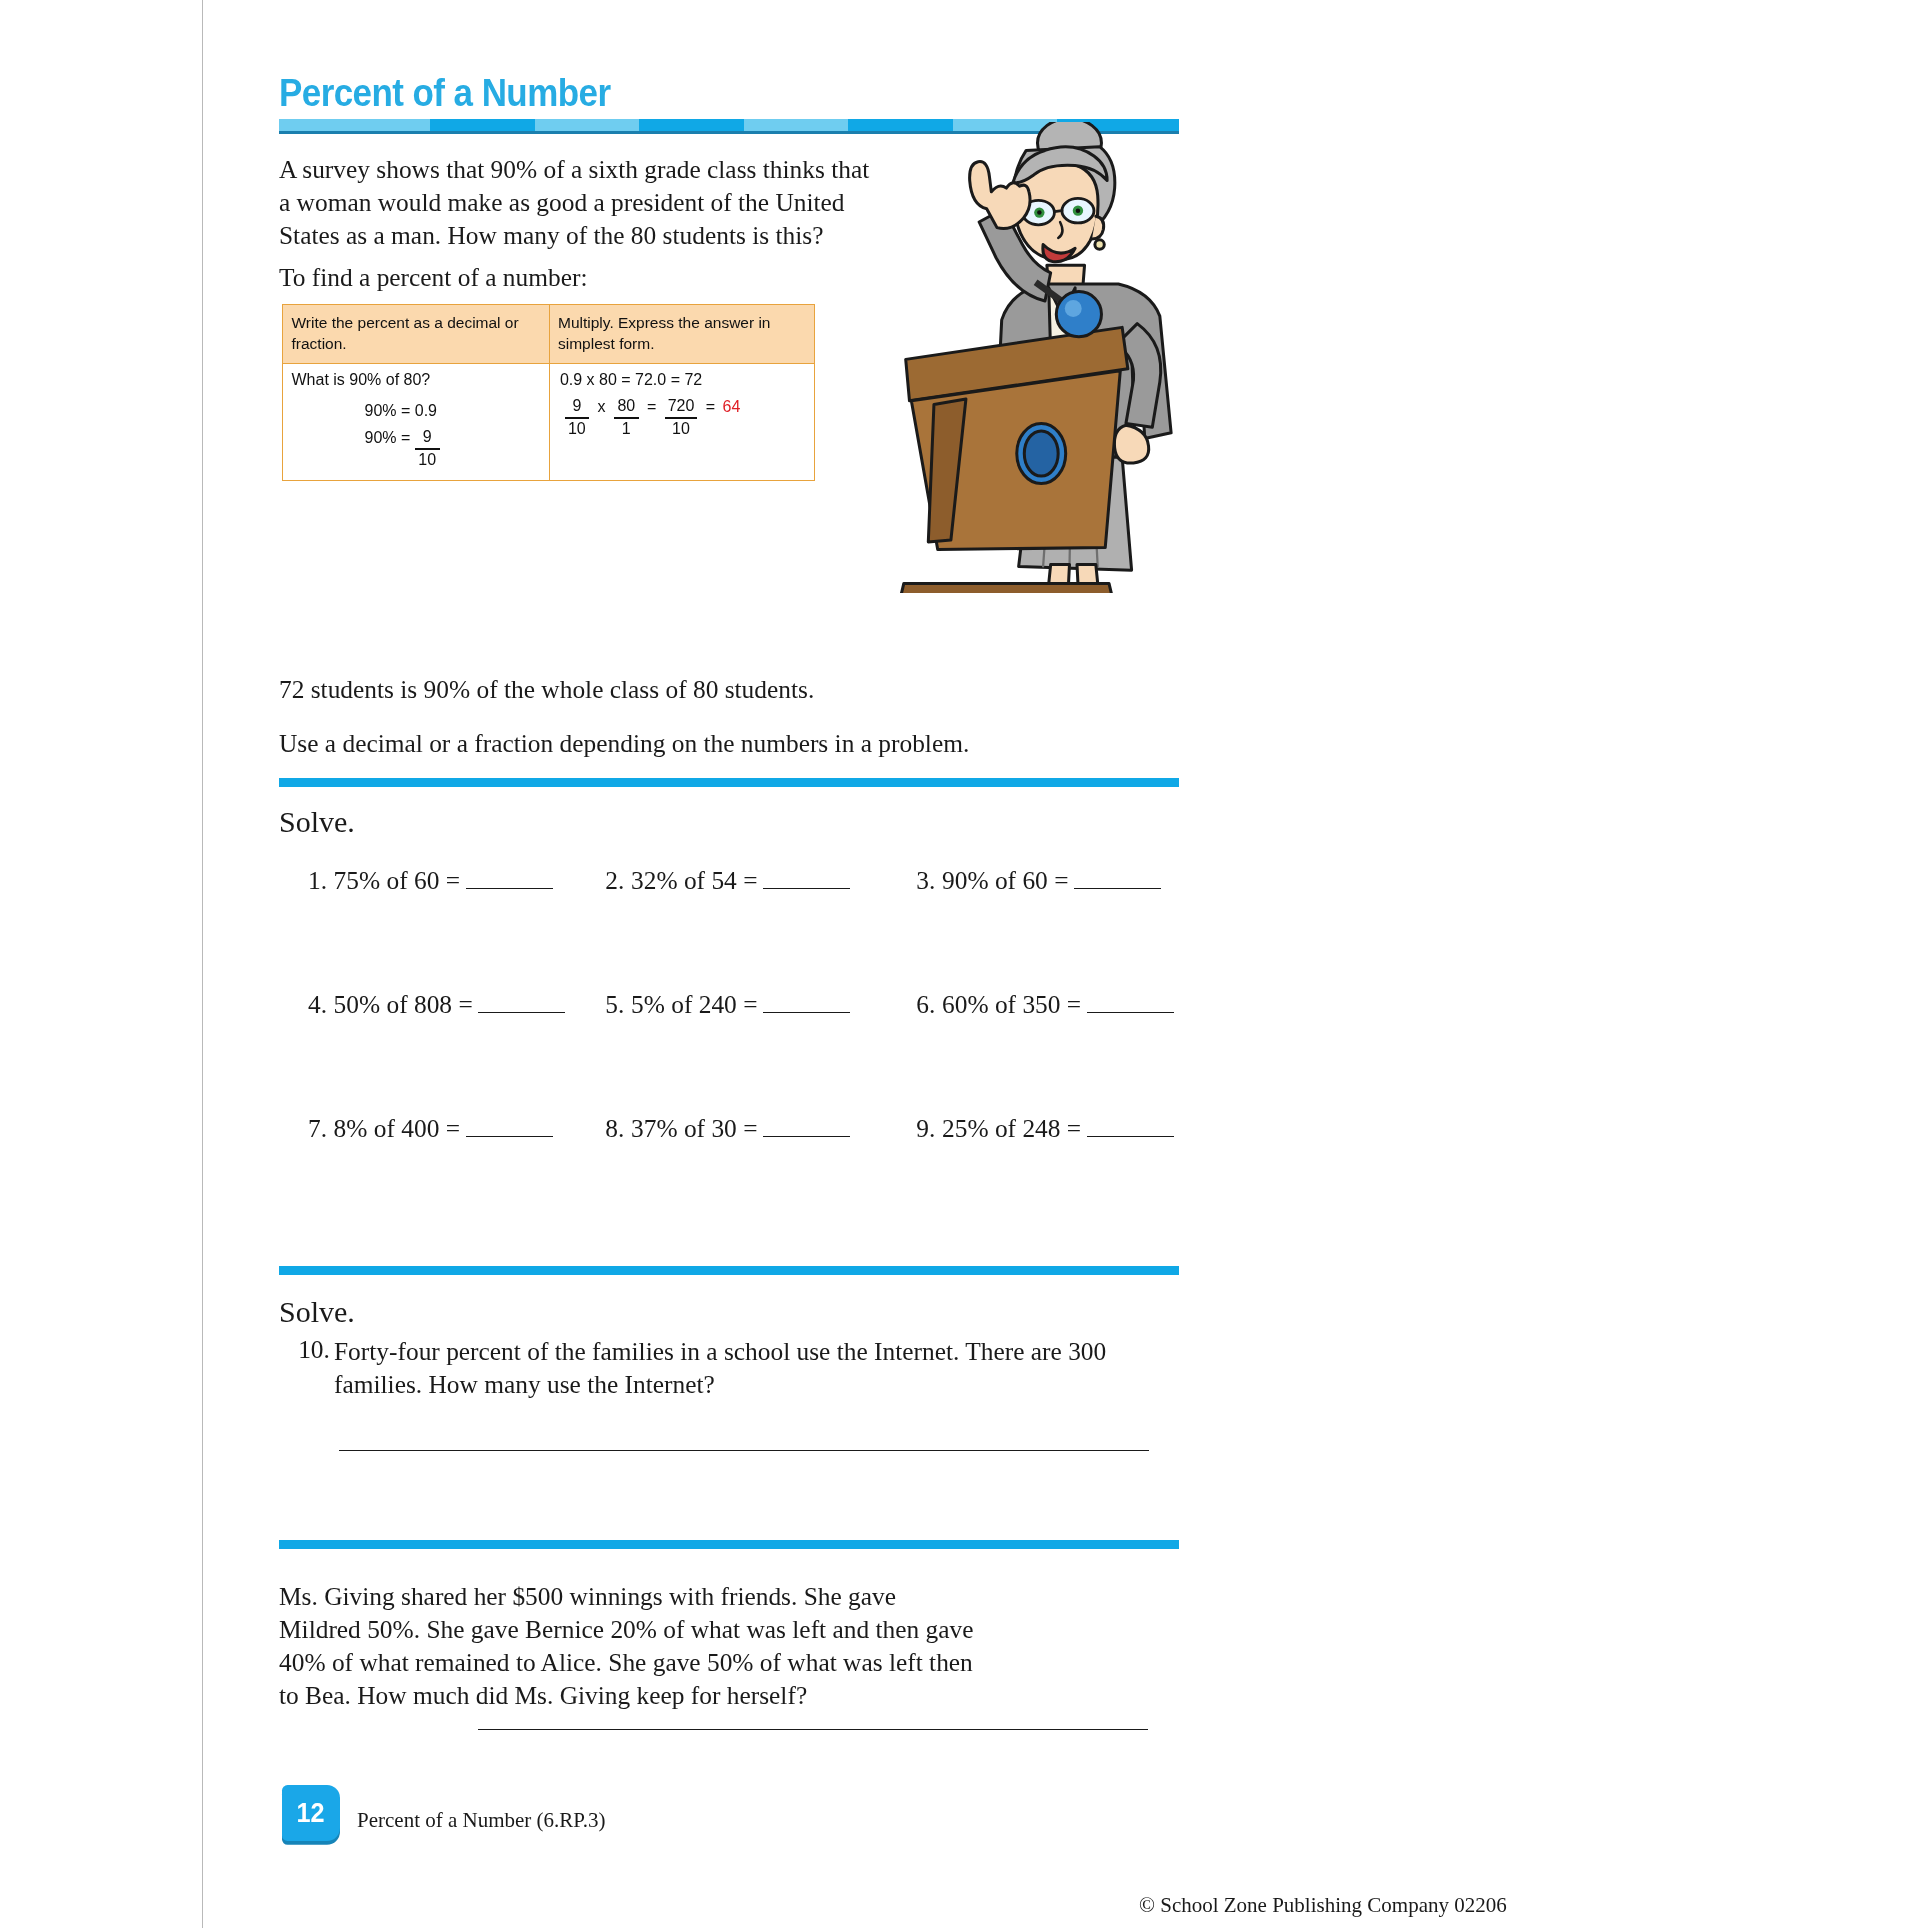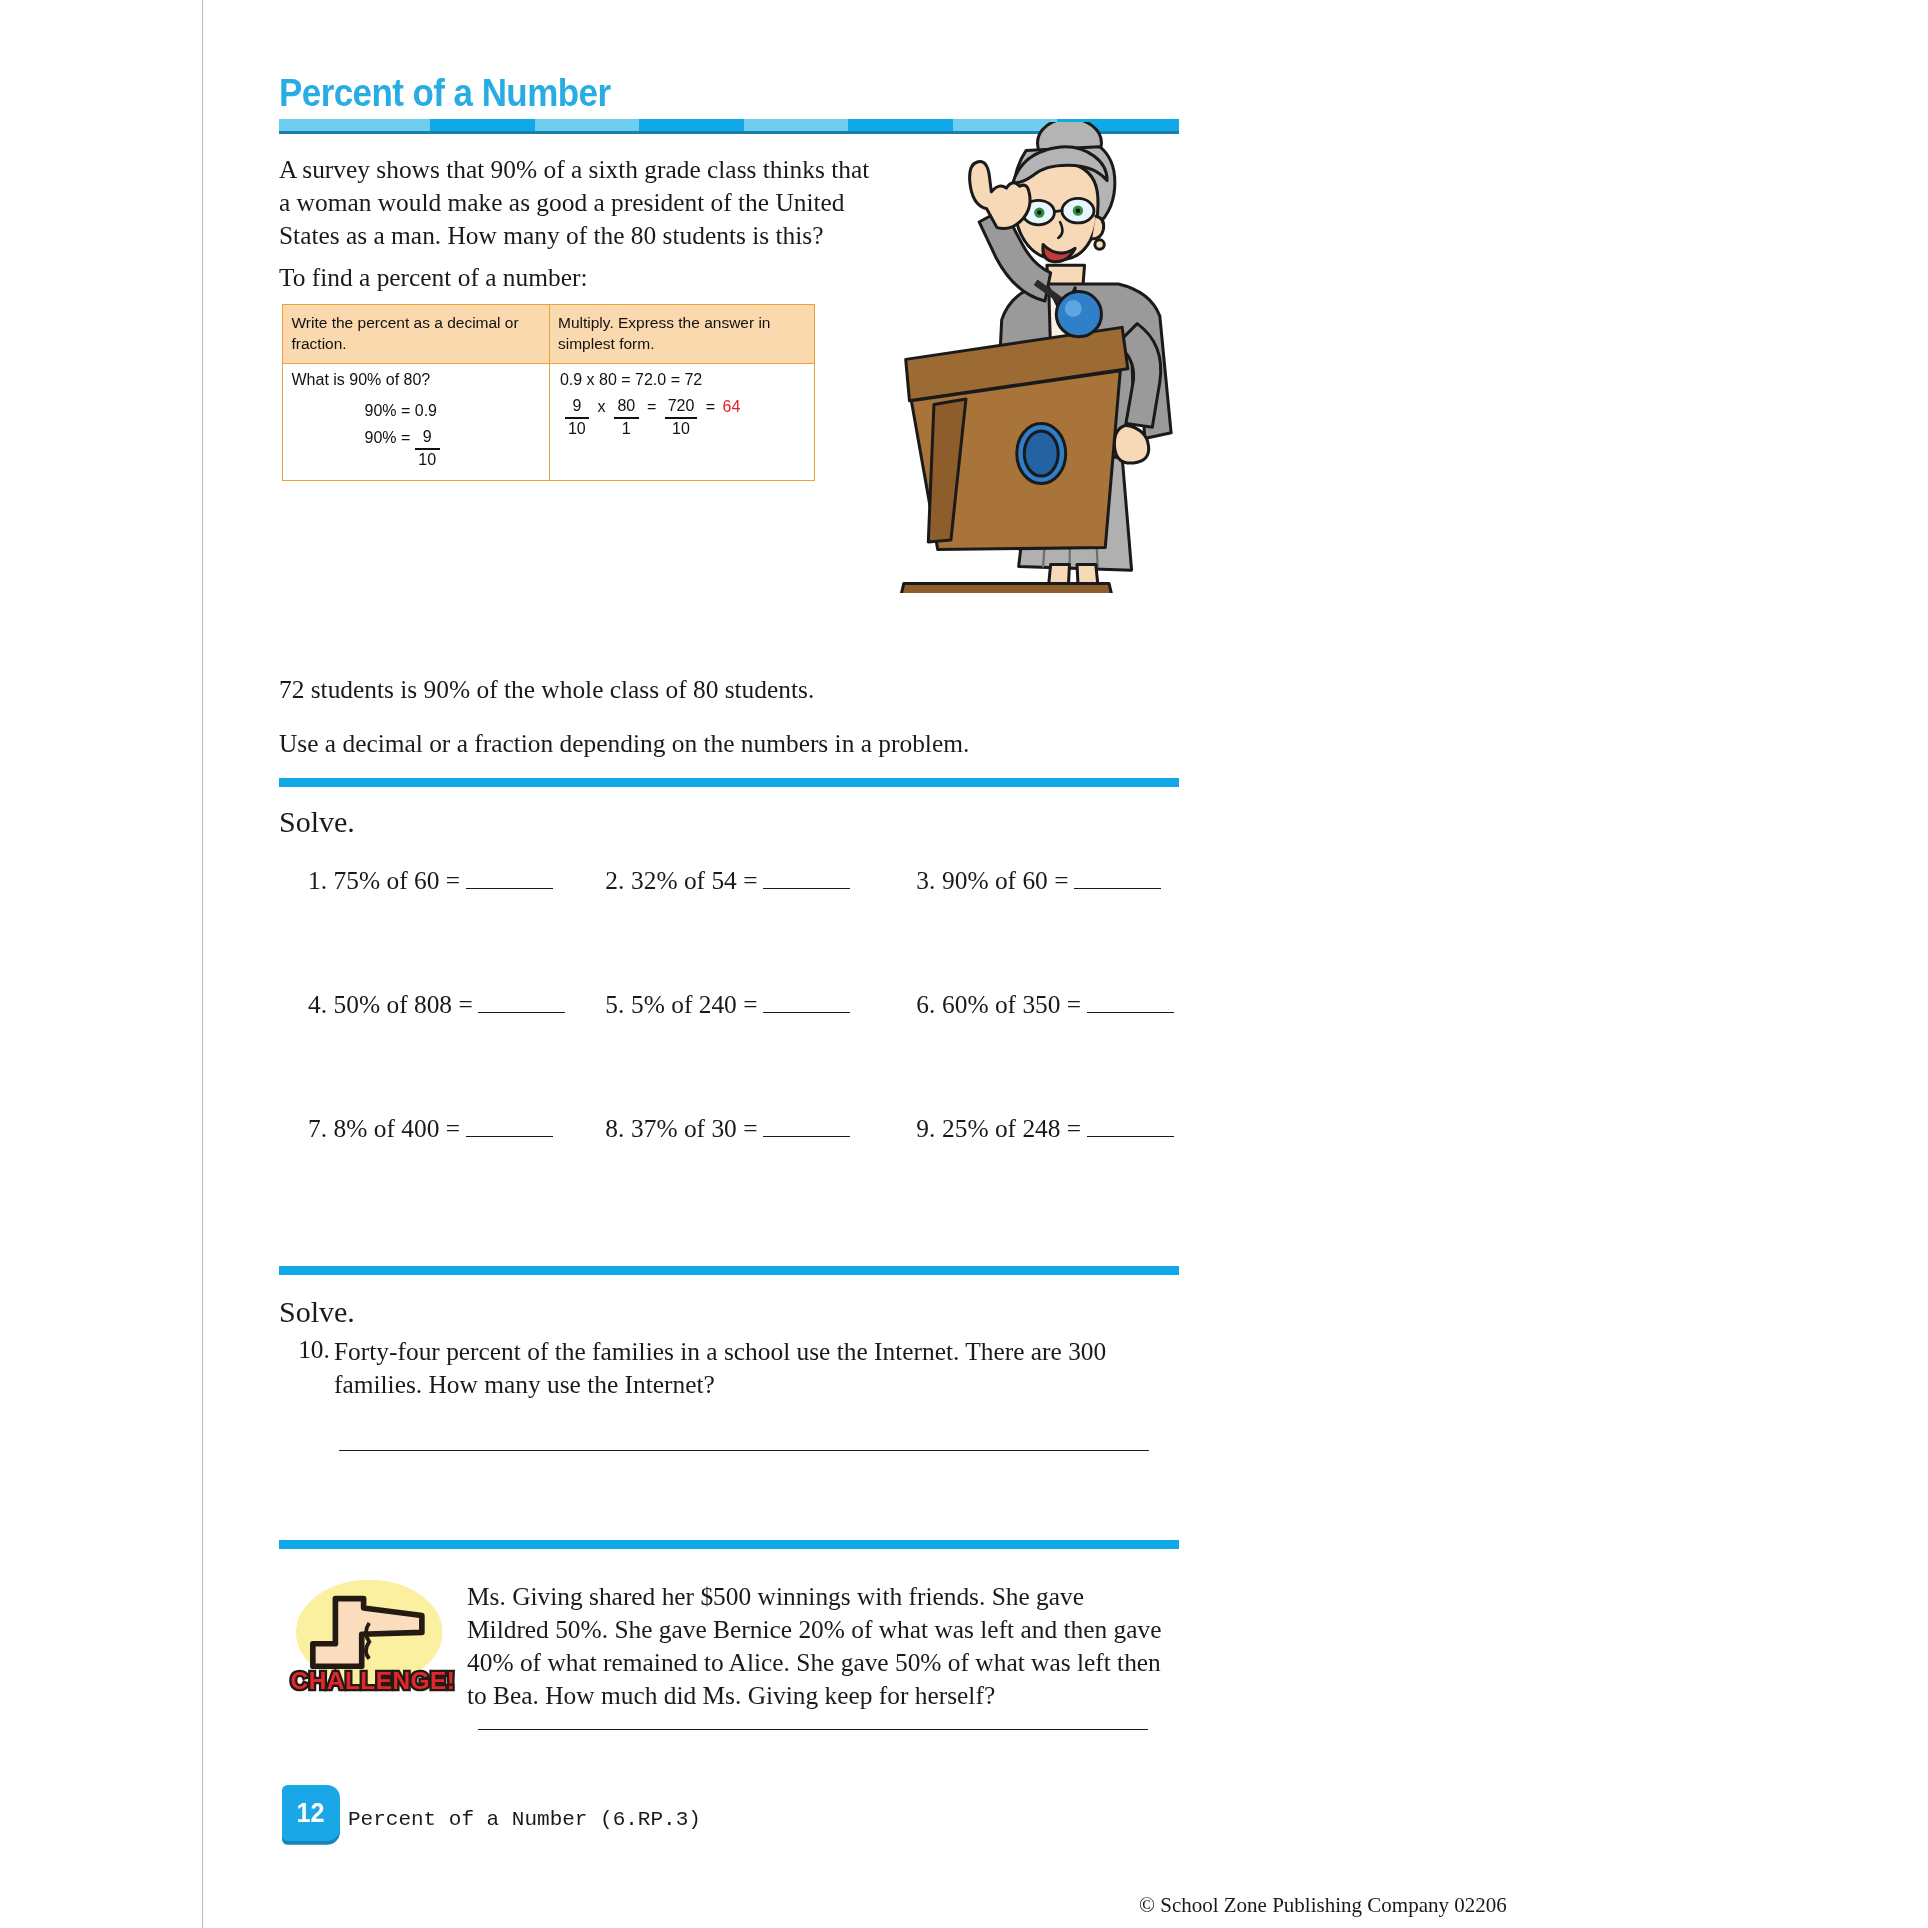--- a/index.html
+++ b/index.html
@@ -258,23 +258,23 @@
   }
   #page-tab span {
     font-family: "Liberation Sans", sans-serif;
     font-weight: bold;
     font-size: 28px;
     color: #ffffff;
     transform: scaleX(0.9);
   }
   #footer-left {
     position: absolute;
-    left: 348px;
+    left: 357px;
     top: 1808px;
-    font-family: Liberation Mono, monospace;
+    font-family: Liberation Serif, serif;
     font-size: 21px;
     color: #1a1a1a;
   }
   #footer-right {
     position: absolute;
     left: 1139px;
     top: 1893px;
     font-family: "Liberation Serif", serif;
     font-size: 21px;
     color: #1a1a1a;
@@ -514,32 +514,20 @@
       <div id="wp-num">10.</div>
       <div id="wp-text">Forty-four percent of the families in a school use the Internet. There are 300 families. How many use the Internet?</div>
     </div>
   </div>
   <div id="wp-answer-line"></div>
 
   <div class="blue-rule" id="rule-3"></div>
 
   <div id="challenge-wrap">
     <div id="challenge-row">
-      <div id="challenge-badge">
-        <svg viewBox="0 0 200 138" width="188" height="130" xmlns="http://www.w3.org/2000/svg">
-          <ellipse cx="96" cy="62" rx="78" ry="56" fill="#fbf0a0"></ellipse>
-          <g stroke="#231a14" stroke-width="6" stroke-linejoin="round" stroke-linecap="round" fill="#fbdcbc">
-            <path d="M60 40 l0 -14 l30 0 l0 10 l62 8 l0 18 l-64 2 l0 34 l-52 0 l0 -24 l24 0 z"></path>
-          </g>
-          <path d="M96 52 q-7 10 0 20 q-7 10 0 18" fill="none" stroke="#231a14" stroke-width="4"></path>
-          <g transform="translate(100,122)">
-            <text text-anchor="middle" font-family="'Liberation Sans', sans-serif" font-weight="bold" font-size="26" letter-spacing="0.5" fill="#e2262c" stroke="#231a14" stroke-width="5" paint-order="stroke">CHALLENGE!</text>
-          </g>
-        </svg>
-      </div>
       <div id="challenge-text">Ms. Giving shared her $500 winnings with friends. She gave Mildred 50%. She gave Bernice 20% of what was left and then gave 40% of what remained to Alice. She gave 50% of what was left then to Bea. How much did Ms. Giving keep for herself?</div>
     </div>
   </div>
   <div id="challenge-answer-line"></div>
 
   <div id="page-tab">
     <span>12</span>
   </div>
   <div id="footer-left">Percent of a Number (6.RP.3)</div>
   <div id="footer-right">© School Zone Publishing Company  02206</div>

